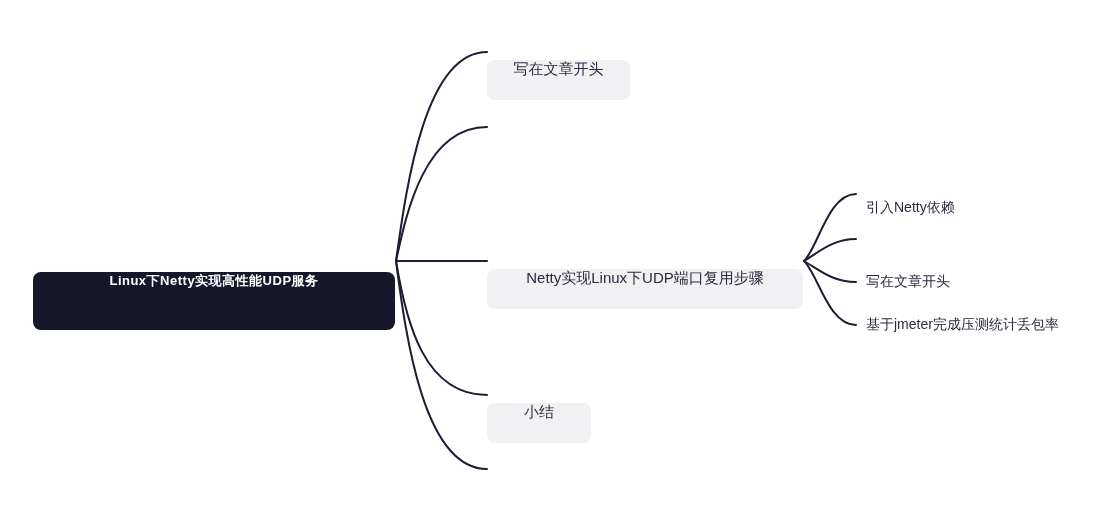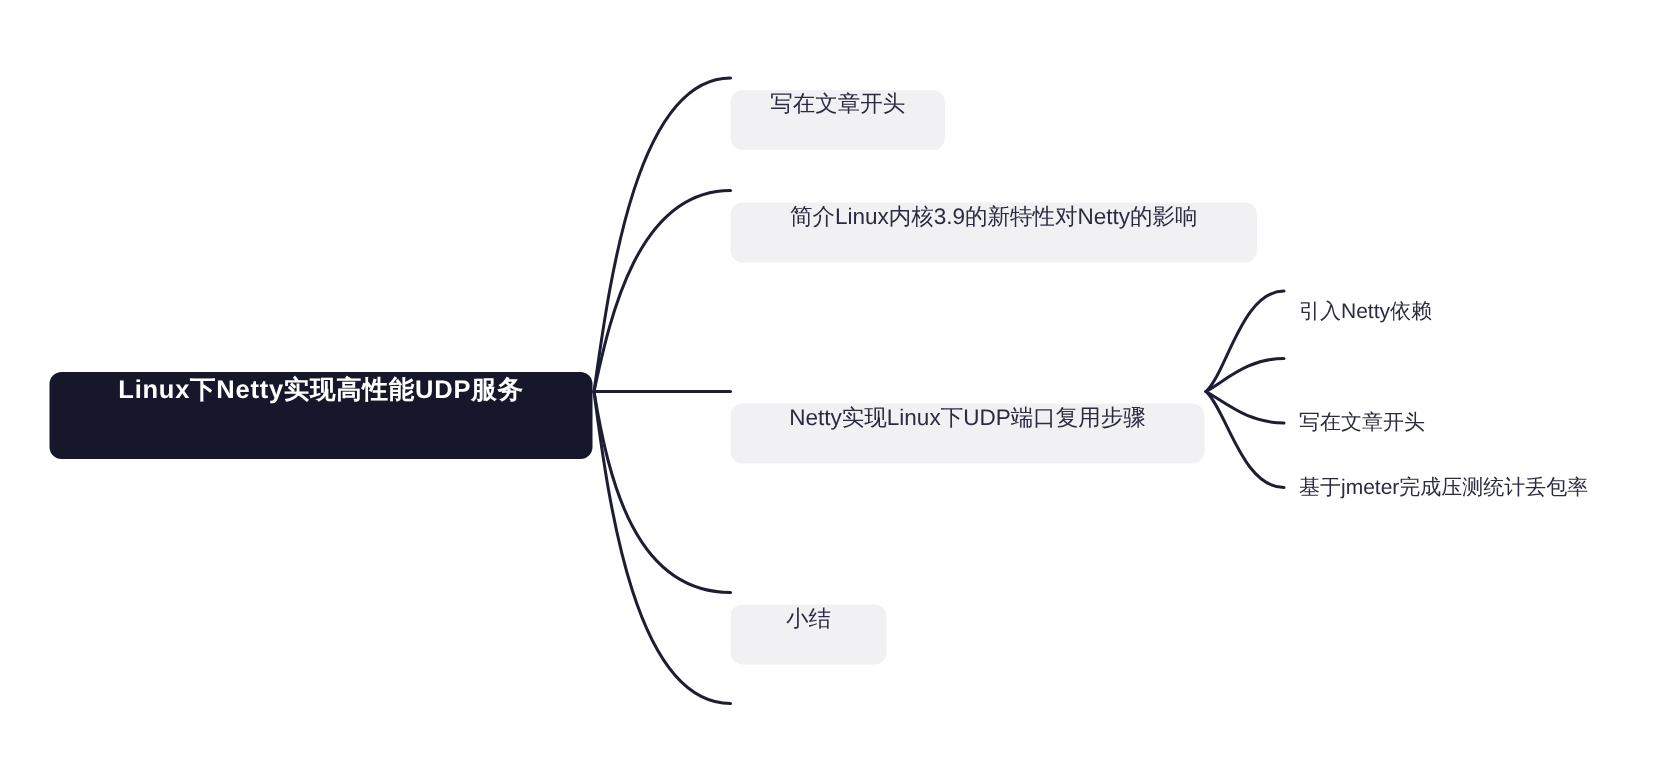--- a/index.html
+++ b/index.html
@@ -36,25 +36,25 @@
     position: absolute;
     display: flex;
     align-items: flex-start;
     justify-content: center;
     border-radius: 8px;
     white-space: nowrap;
     cursor: default;
     margin-top: 28px;
   }
   .node.root {
-    left: 33px; top: 220px;
+    left: 33px; top: 244px;
     width: 362px; height: 58px;
     background: var(--root-bg);
     color: var(--root-text);
-    font-size: 17px;
+    font-size: 13px;
     font-weight: 600;
     letter-spacing: 0.5px;
   }
   .node.branch {
     background: var(--node-bg);
     color: var(--node-text);
     font-size: 15px;
     height: 40px;
     padding: 0 22px;
   }
@@ -95,23 +95,20 @@
   </svg>
 
   <div class="node root">
     <span>Linux下Netty实现高性能UDP服务</span>
   </div>
 
   <div class="node branch b1">
     <span>写在文章开头</span>
   </div>
 
-  <div class="node branch b2">
-    <span>简介Linux内核3.9的新特性对Netty的影响</span>
-  </div>
 
   <div class="node branch b3">
     <span>Netty实现Linux下UDP端口复用步骤</span>
   </div>
 
   <div class="node branch b4">
     <span>小结</span>
   </div>
 
 

